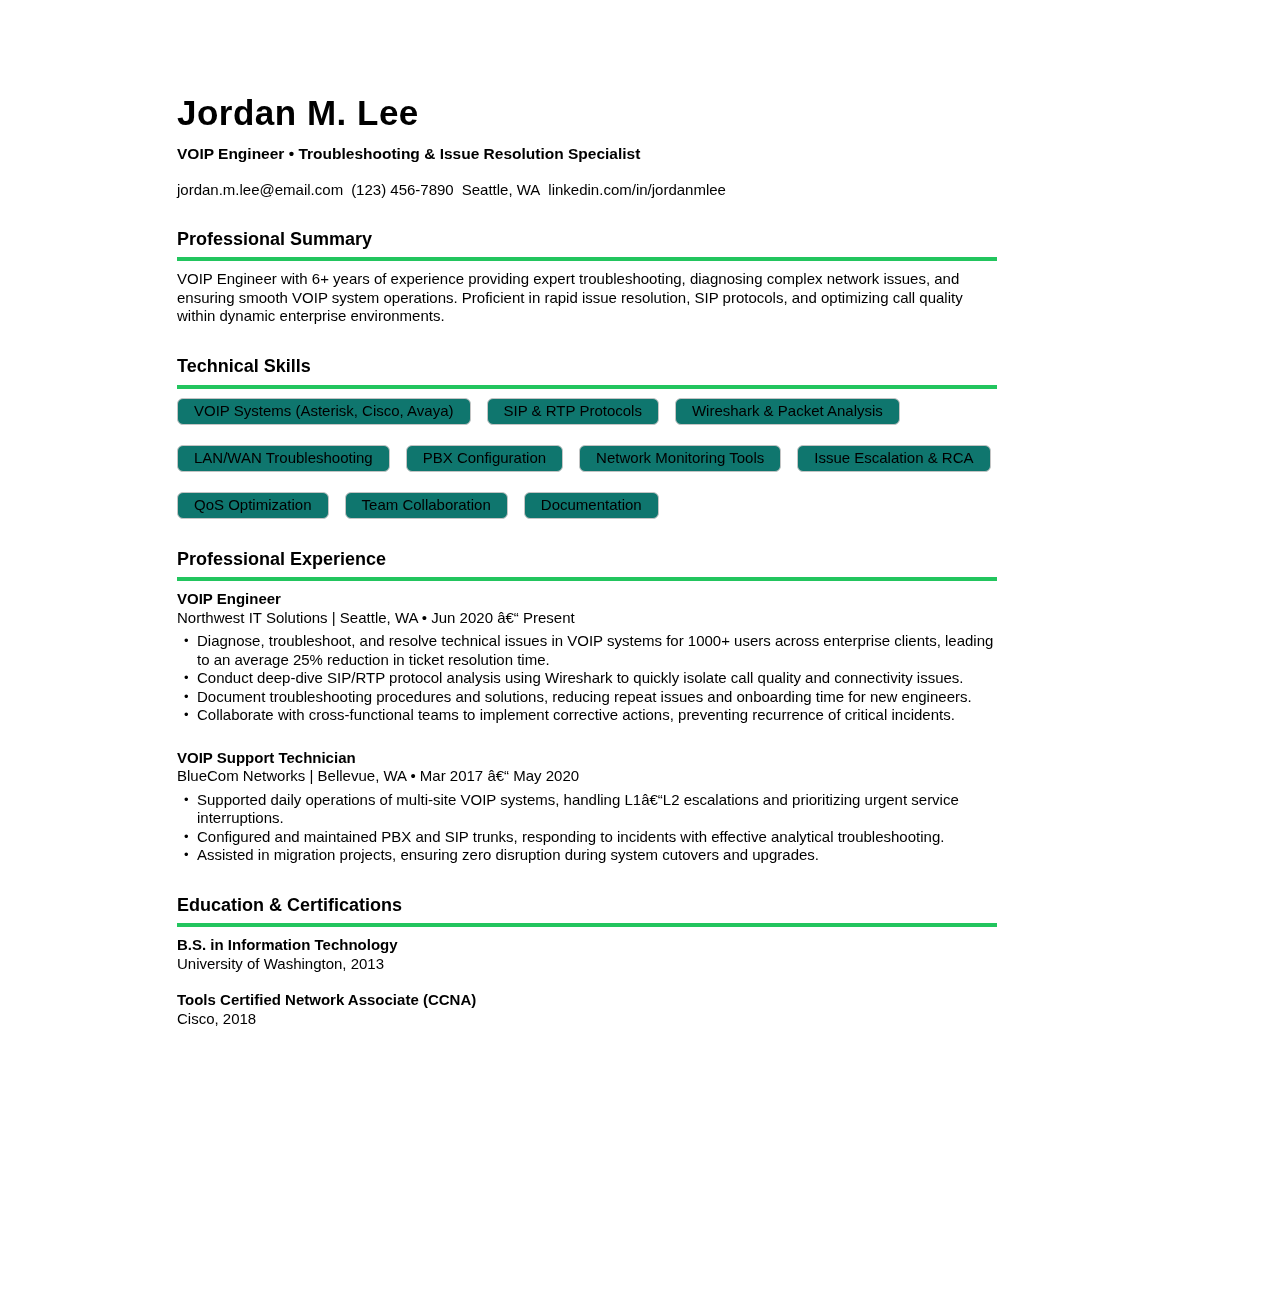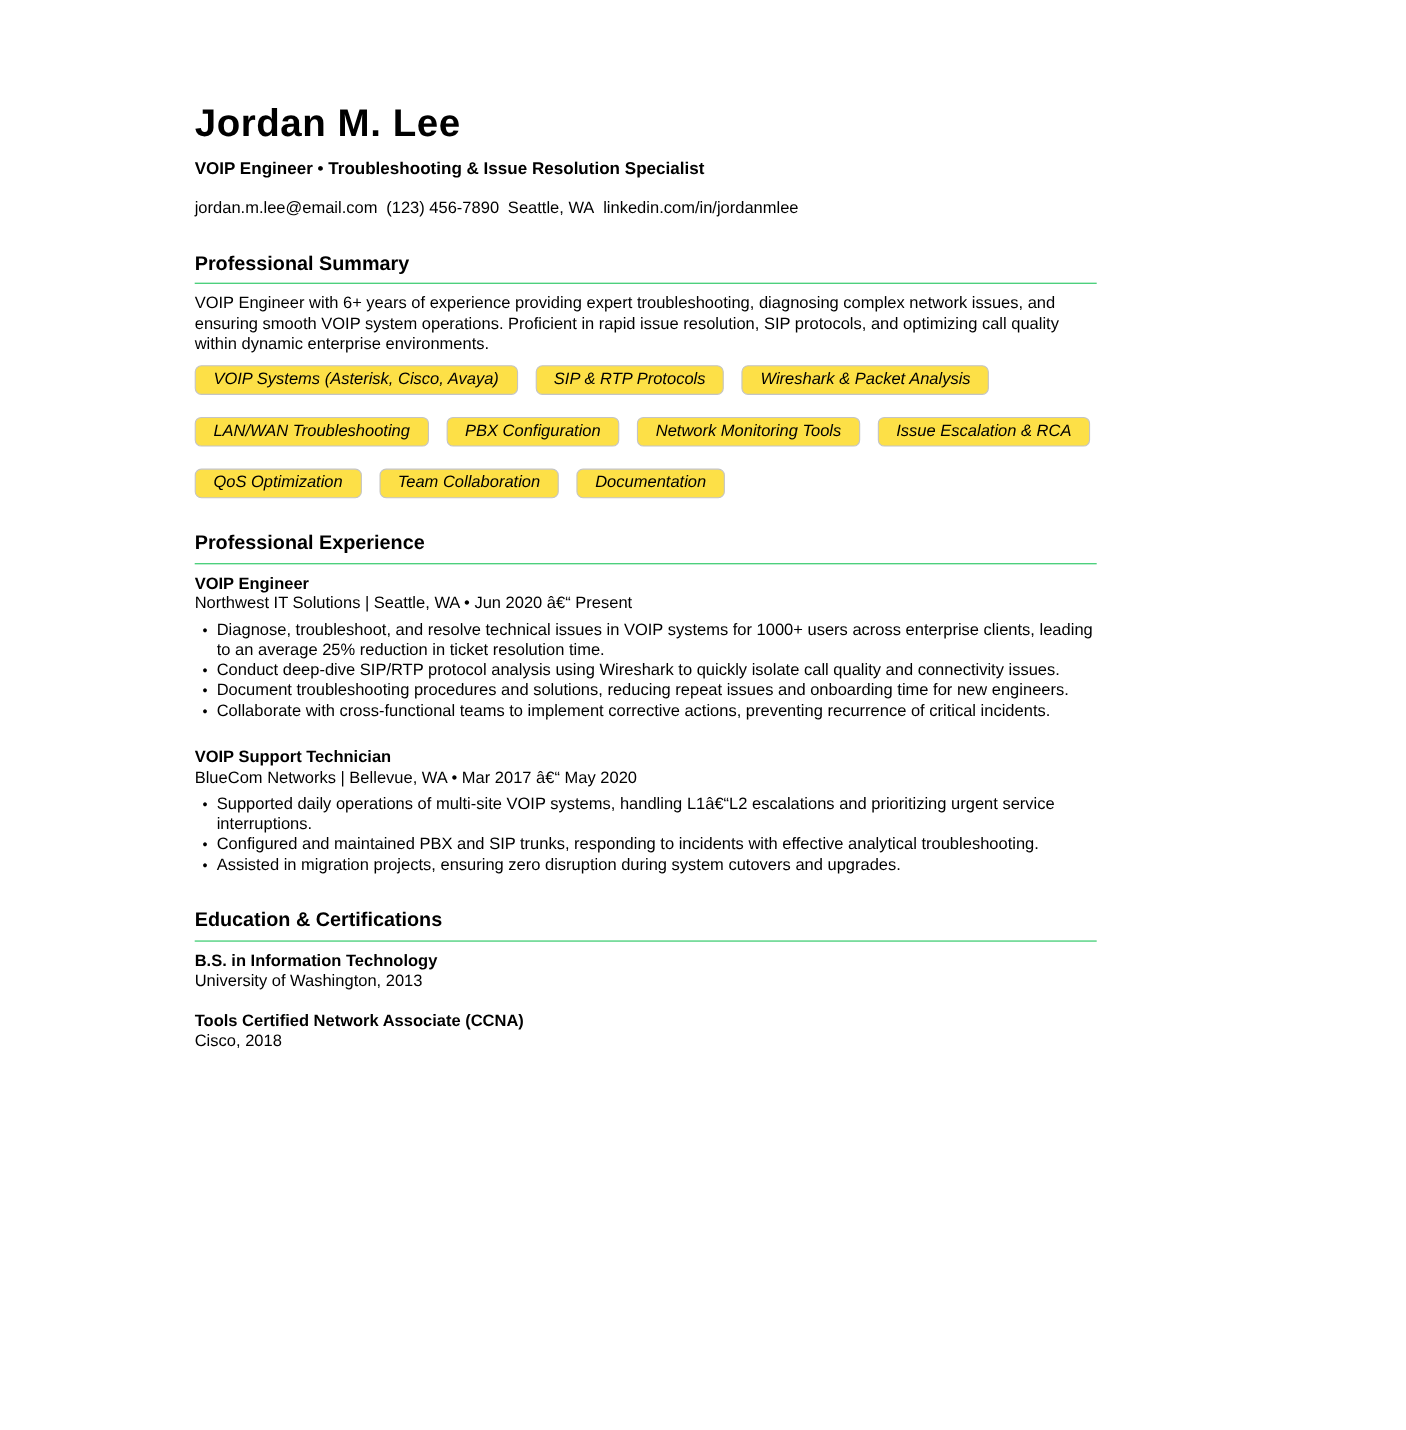--- a/index.html
+++ b/index.html
@@ -44,46 +44,45 @@
     line-height: 1.2;
   }
 
   
   section { display: block; }
   h2.section-heading {
     font-size: 18px;
     font-weight: bold;
     margin: 30px 0 0 0;
     padding-bottom: 7px;
-    border-bottom: 1px solid #22c55e;
+    border-bottom: 4px solid #22c55e;
     line-height: 1.2;
   }
   p.summary-text {
     margin: 9px 0 0 0;
     font-size: 15px;
     line-height: 18.5px;
   }
 
   
   .pills {
     margin-top: 9px;
     display: flex;
     flex-wrap: wrap;
     column-gap: 16px;
     row-gap: 20px;
   }
   .pill {
     border: 1px solid #c4c4c4;
     border-radius: 6px;
-    background: #fde047;
+    background: #0f766e;
     padding: 3px 16px 4px 16px;
     font-size: 15px;
     line-height: 18px;
     white-space: nowrap;
-    font-style: italic;
   }
 
   
   .job { margin-top: 9px; }
   .job + .job { margin-top: 24px; }
   .job-title {
     font-size: 15px;
     font-weight: bold;
     line-height: 18.5px;
   }
@@ -139,20 +138,21 @@
           <span class="contact-item">linkedin.com/in/jordanmlee</span>
         </div>
     </header>
 
     <section>
       <h2 class="section-heading">Professional Summary</h2>
       <p class="summary-text">VOIP Engineer with 6+ years of experience providing expert troubleshooting, diagnosing complex network issues, and ensuring smooth VOIP system operations. Proficient in rapid issue resolution, SIP protocols, and optimizing call quality within dynamic enterprise environments.</p>
     </section>
 
     <section>
+      <h2 class="section-heading">Technical Skills</h2>
       <div class="pills" id="skills">
           <span class="pill">VOIP Systems (Asterisk, Cisco, Avaya)</span>
           <span class="pill">SIP &amp; RTP Protocols</span>
           <span class="pill">Wireshark &amp; Packet Analysis</span>
           <span class="pill">LAN/WAN Troubleshooting</span>
           <span class="pill">PBX Configuration</span>
           <span class="pill">Network Monitoring Tools</span>
           <span class="pill">Issue Escalation &amp; RCA</span>
           <span class="pill">QoS Optimization</span>
           <span class="pill">Team Collaboration</span>

